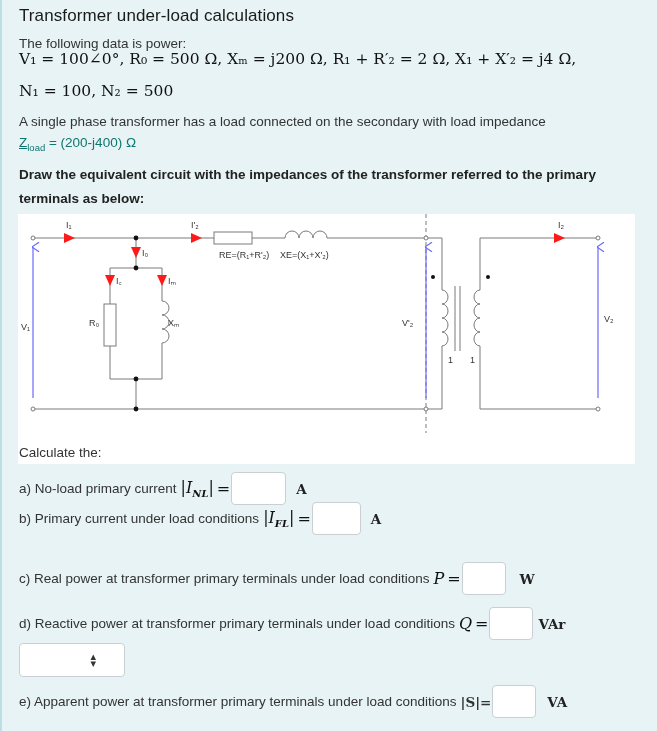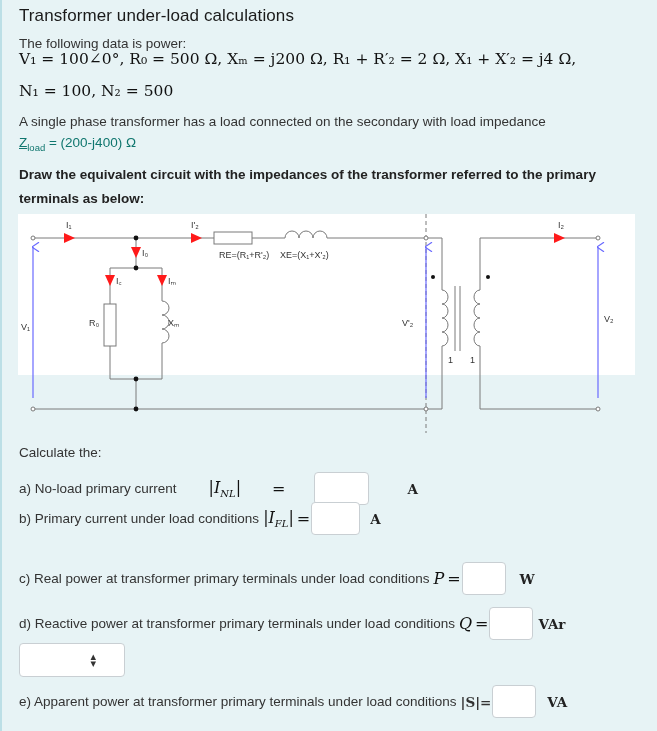--- a/index.html
+++ b/index.html
@@ -14,25 +14,25 @@
   .title { position: absolute; left: 19px; top: 6px; font-size: 17px; color: #1a1a1a; letter-spacing: 0.1px; }
   .intro { position: absolute; left: 19px; top: 36px; font-size: 13.5px; color: #333; }
   .math { font-family: "DejaVu Serif", "Liberation Serif", serif; font-size: 15.5px; color: #111; position: absolute; left: 19px; }
   .m1 { top: 50px; }
   .m2 { top: 82px; }
   .para { position: absolute; left: 19px; top: 114px; font-size: 13.5px; color: #333; }
   .zload { position: absolute; left: 19px; top: 135px; font-size: 13.5px; color: #0f766e; }
   .zload .z { text-decoration: underline; }
   .zload sub { font-size: 9.5px; }
   .bold-q { position: absolute; left: 19px; top: 163px; width: 610px; font-size: 13.5px; font-weight: bold; line-height: 24px; color: #222; }
-  .circuit { position: absolute; left: 18px; top: 214px; width: 617px; height: 161px; background: #ffffff; }
+  .circuit { position: absolute; left: 18px; top: 214px; width: 617px; height: 250px; background: #ffffff; }
   .calc { position: absolute; left: 19px; top: 445px; font-size: 13.5px; color: #333; }
   .qline { position: absolute; left: 19px; font-size: 13.5px; color: #333; display: flex; align-items: center; white-space: nowrap; }
   .qline .mth { font-family: "DejaVu Serif", "Liberation Serif", serif; font-style: italic; font-size: 16px; margin-left: 4px; color: #111; }
-  .qline .mth sub { font-size: 10px; font-weight: normal; }
+  .qline .mth sub { font-size: 10px; font-weight: bold; }
   .qline .eq { font-family: "DejaVu Serif", serif; font-size: 16px; margin: 0 1px 0 3px; color: #111; }
   .ans {
     width: 62px; height: 31px; box-sizing: border-box;
     background: #fff; border: 1px solid #c9cfd3; border-radius: 4px;
     font-size: 13px; padding: 0 6px;
   }
   .unit { font-family: "DejaVu Serif", "Liberation Serif", serif; font-weight: bold; font-size: 13.5px; color: #222; }
   .sel {
     position: absolute; left: 19px; top: 643px; width: 106px; height: 34px; box-sizing: border-box;
     background: #fff; border: 1px solid #c9cfd3; border-radius: 4px;
@@ -153,21 +153,21 @@
       <text x="201" y="44">RE=(R₁+R'₂)</text>
       <text x="262" y="44">XE=(X₁+X'₂)</text>
       <text x="430" y="149">1</text>
       <text x="452" y="149">1</text>
     </g>
   </svg>
 </div>
 
 <div class="calc">Calculate the:</div>
 
-<div class="qline" style="top:472px;gap:28px;">
+<div class="qline" style="top:472px;">
   <span>a) No-load primary current</span>
   <span class="mth">|<span>I</span><sub>NL</sub>|</span>
   <span class="eq">=</span>
   <input class="ans" type="text" style="width: 55px; height: 33px;" value="">
   <span class="unit" style="margin-left:10px;">A</span>
 </div>
 
 <div class="qline" style="top:502px;">
   <span>b) Primary current under load conditions</span>
   <span class="mth">|<span>I</span><sub>FL</sub>|</span>

